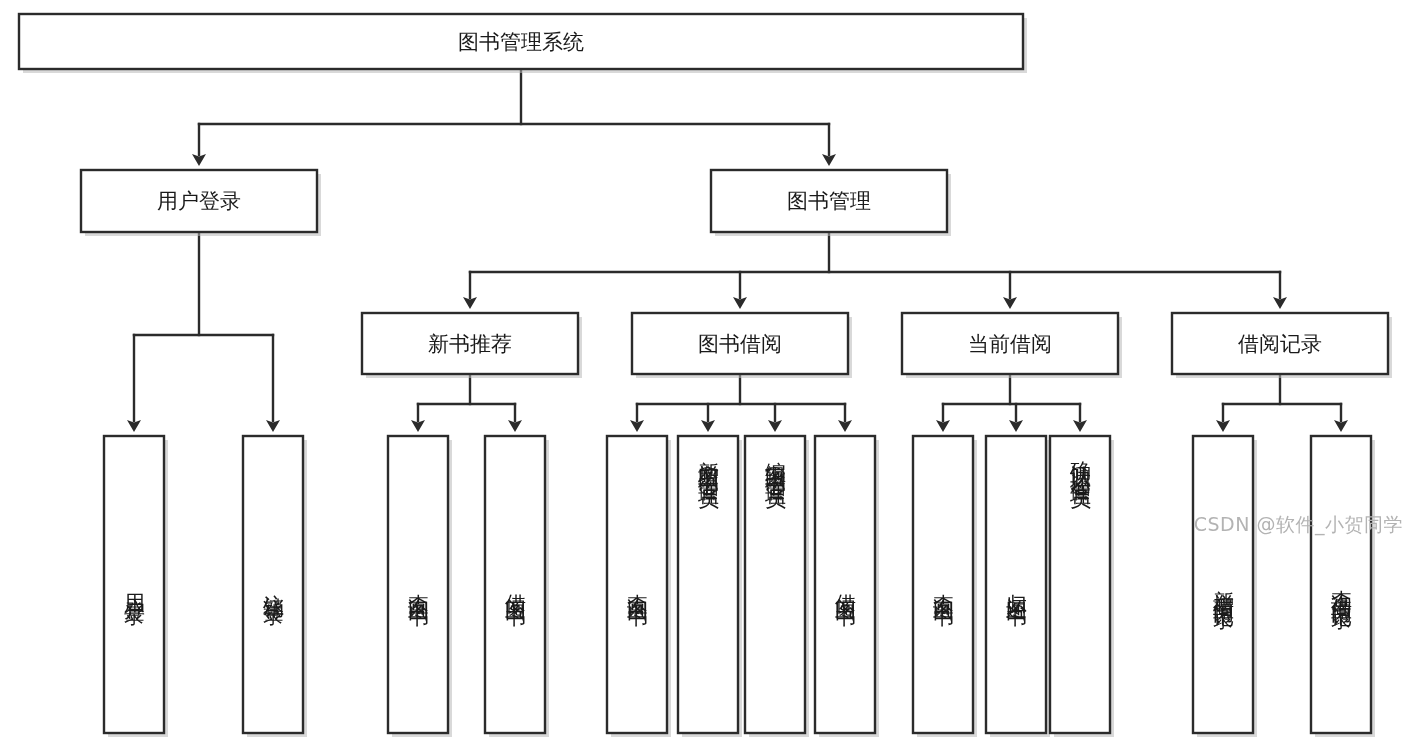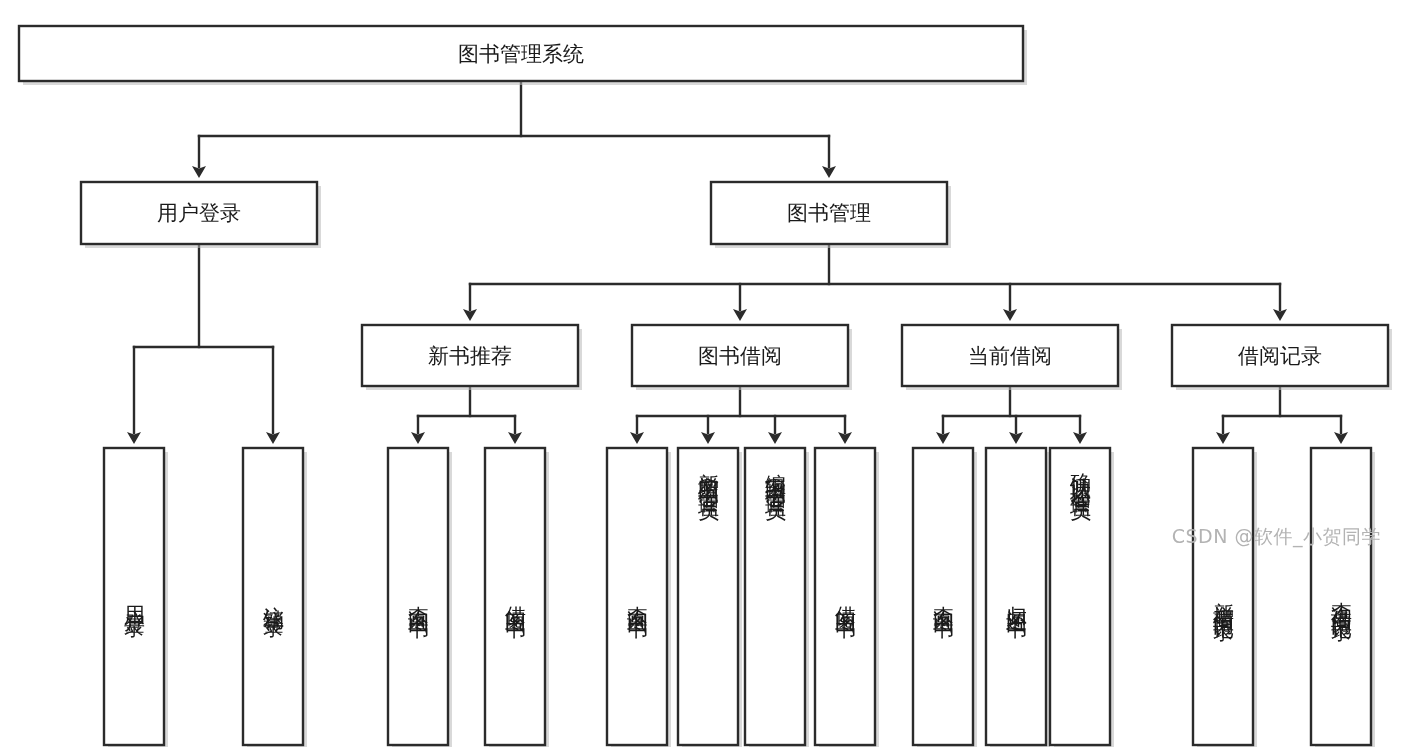--- a/index.html
+++ b/index.html
@@ -10,21 +10,20 @@
   body {
     width: 1405px;
     height: 747px;
     font-family: "DejaVu Sans", "Liberation Sans", sans-serif;
     overflow: hidden;
   }
   #diagram-root {
     position: relative;
     width: 1405px;
     height: 542px;
-    margin-top: 12px;
   }
   svg.diagram {
     position: absolute;
     left: 0;
     top: 0;
     width: 1405px;
     height: 747px;
     display: block;
   }
   .node-rect {
@@ -66,21 +65,21 @@
     display: flex;
     align-items: center;
     justify-content: center;
     pointer-events: none;
   }
   .leaf-label.align-top {
     justify-content: flex-start;
   }
   .watermark {
     position: absolute;
-    right: 24px;
+    right: 2px;
     bottom: 4px;
     font-family: "DejaVu Sans", "Liberation Sans", sans-serif;
     font-size: 19px;
     color: #b3b3b3;
     white-space: nowrap;
     letter-spacing: 0.5px;
   }
 </style>
 </head>
 <body>

